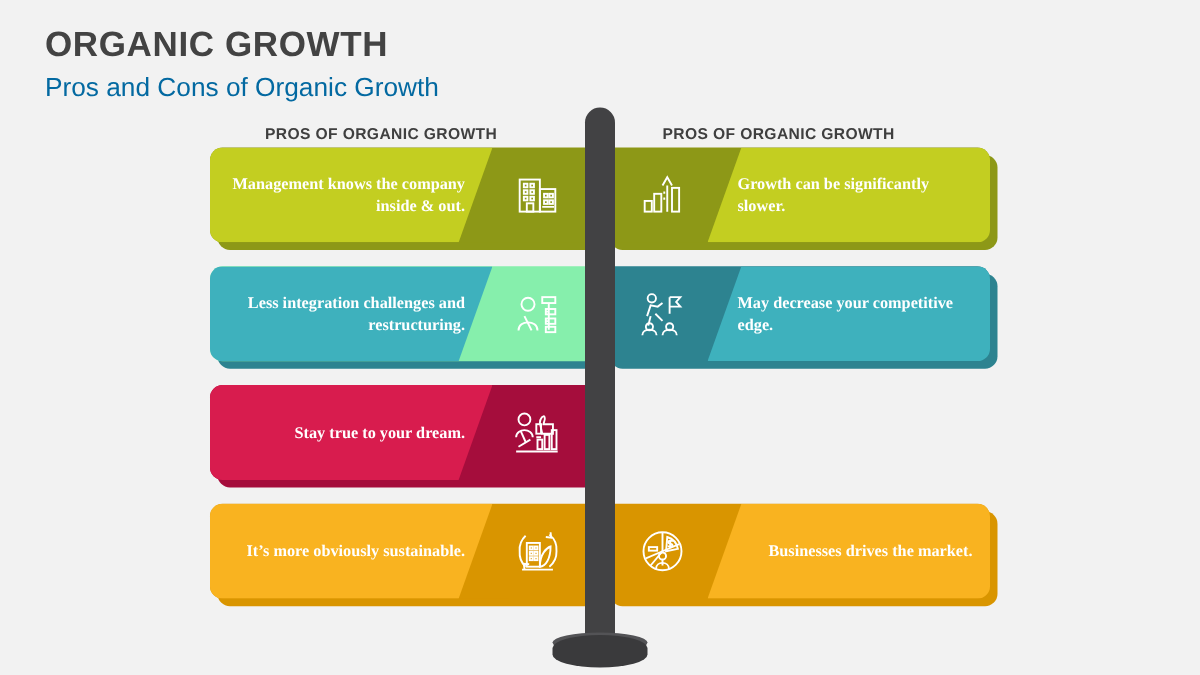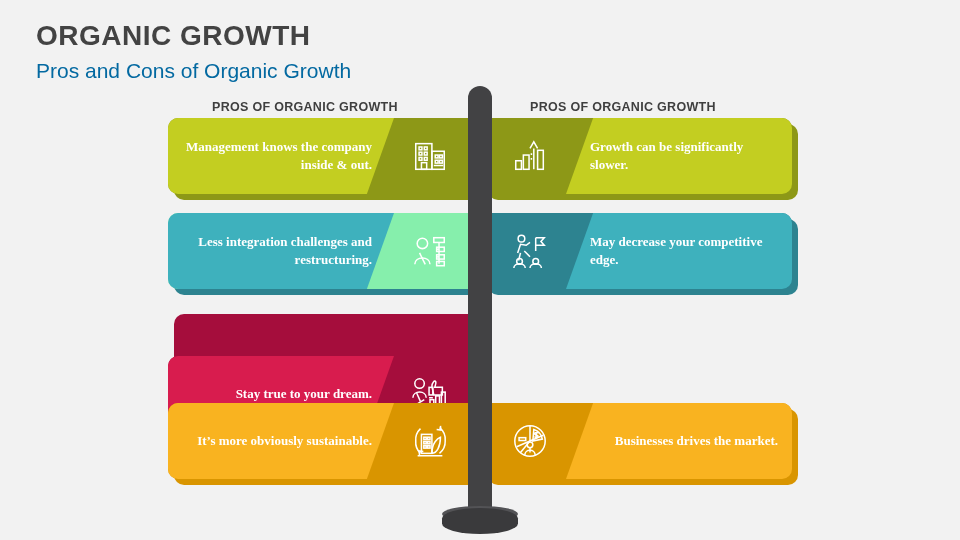--- a/index.html
+++ b/index.html
@@ -207,21 +207,21 @@
                 <circle cx="26" cy="31" r="3"></circle>
                 <path d="M20 38 C20 32 32 32 32 38"></path>
               </svg>
             </div>
           </div>
         </div>
       </div>
       <div class="row" style="top: 308px;">
         <div class="bar-wrap left">
           <div class="bar-shadow" style="background: rgb(165, 13, 60);"></div>
-          <div class="bar-main" style="background: rgb(165, 13, 60); margin-top: 48px;">
+          <div class="bar-main" style="background: rgb(165, 13, 60);">
             <div class="panel-text" style="background: rgb(216, 28, 78);">
               <span>Stay true to your dream.</span>
             </div>
             <div class="panel-icon">
               <svg viewBox="0 0 40 40">
                 <circle cx="9" cy="9" r="5"></circle>
                 <path d="M2 24 C2 16 16 16 16 24"></path>
                 <path d="M6 19 L10 28"></path>
                 <path d="M22 12 C22 8 25 5 26 7 C27 9 25 12 25 13 H33 V21 H24 Z"></path>
                 <rect x="19" y="13" width="4" height="8"></rect>

